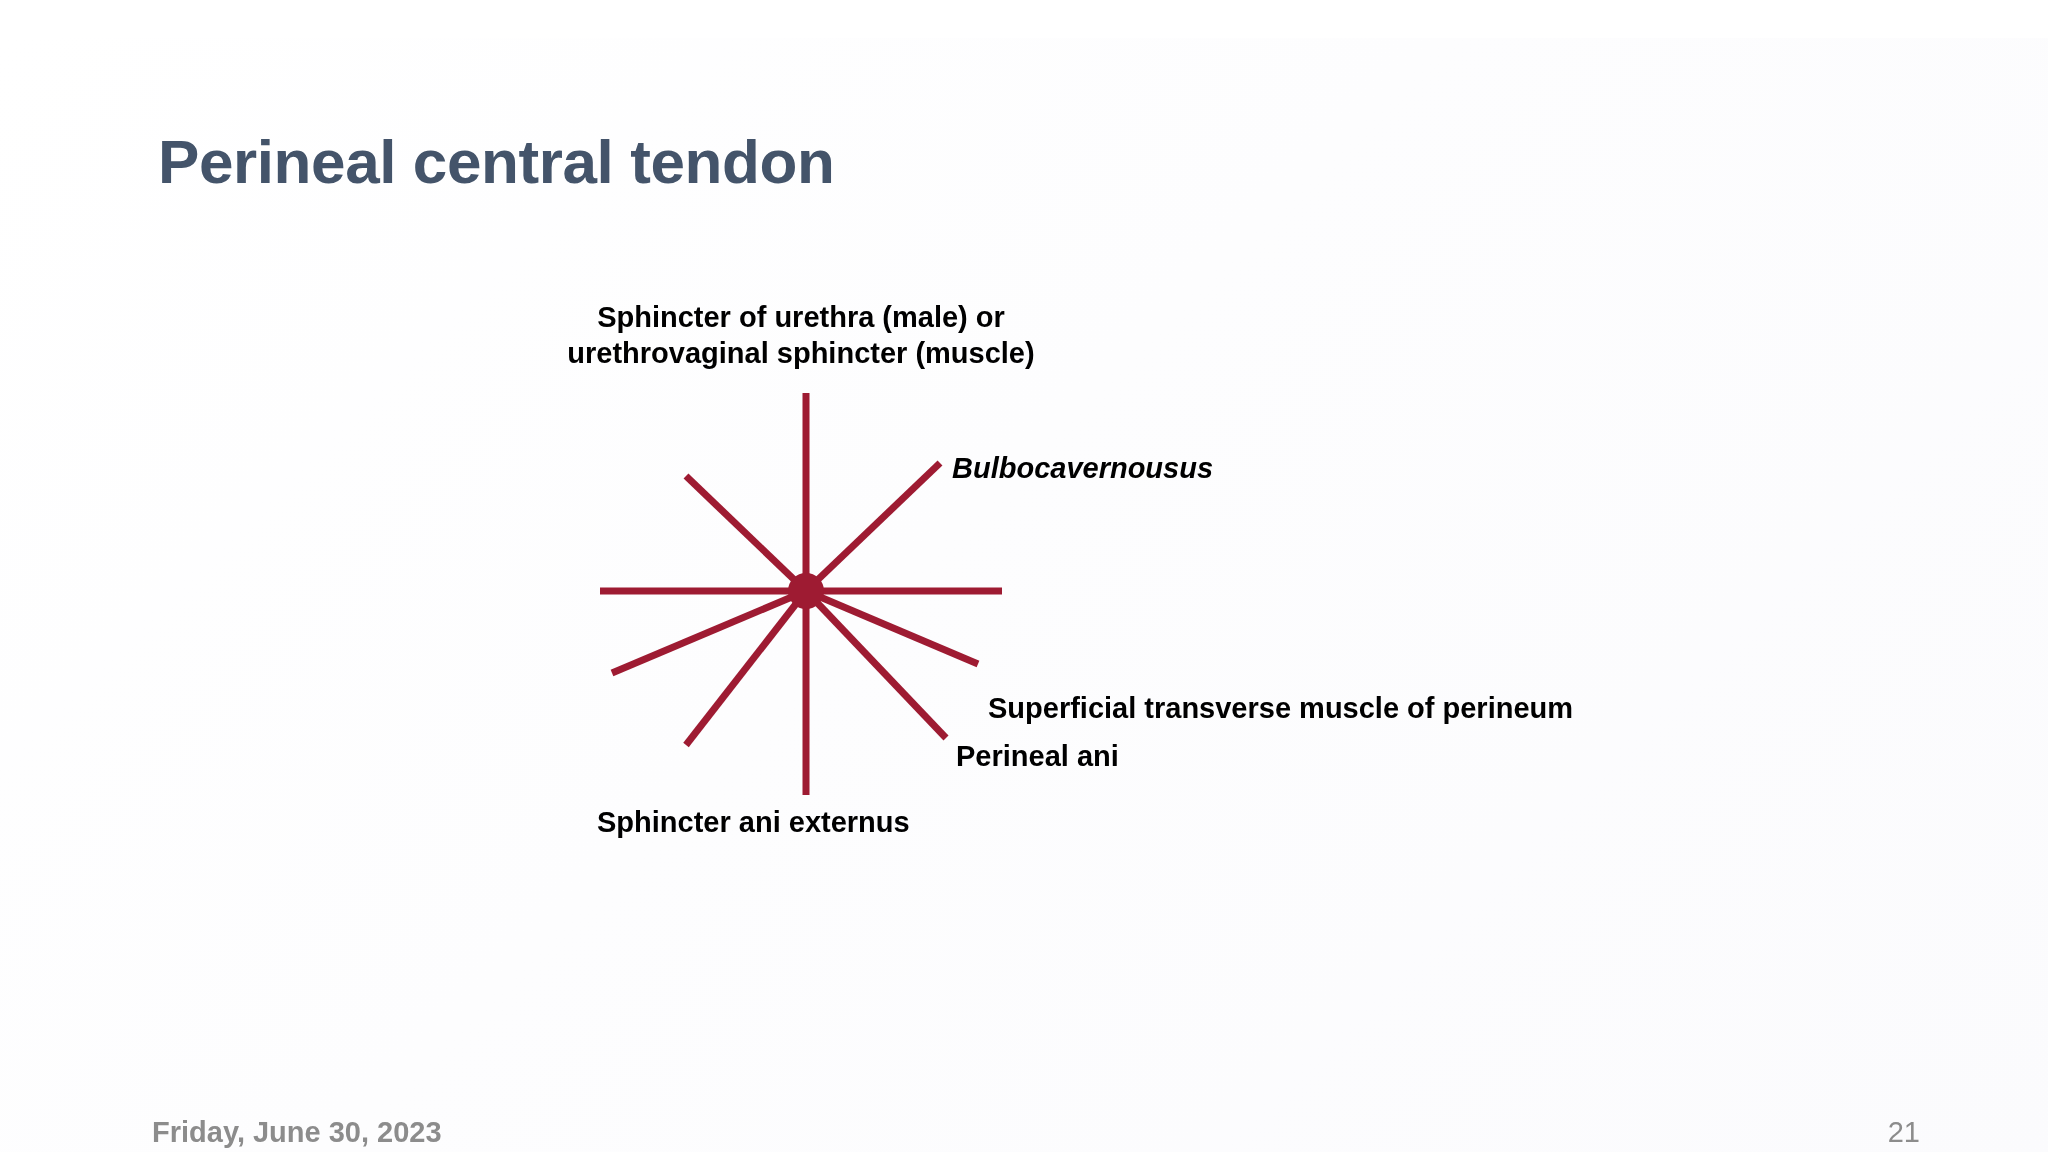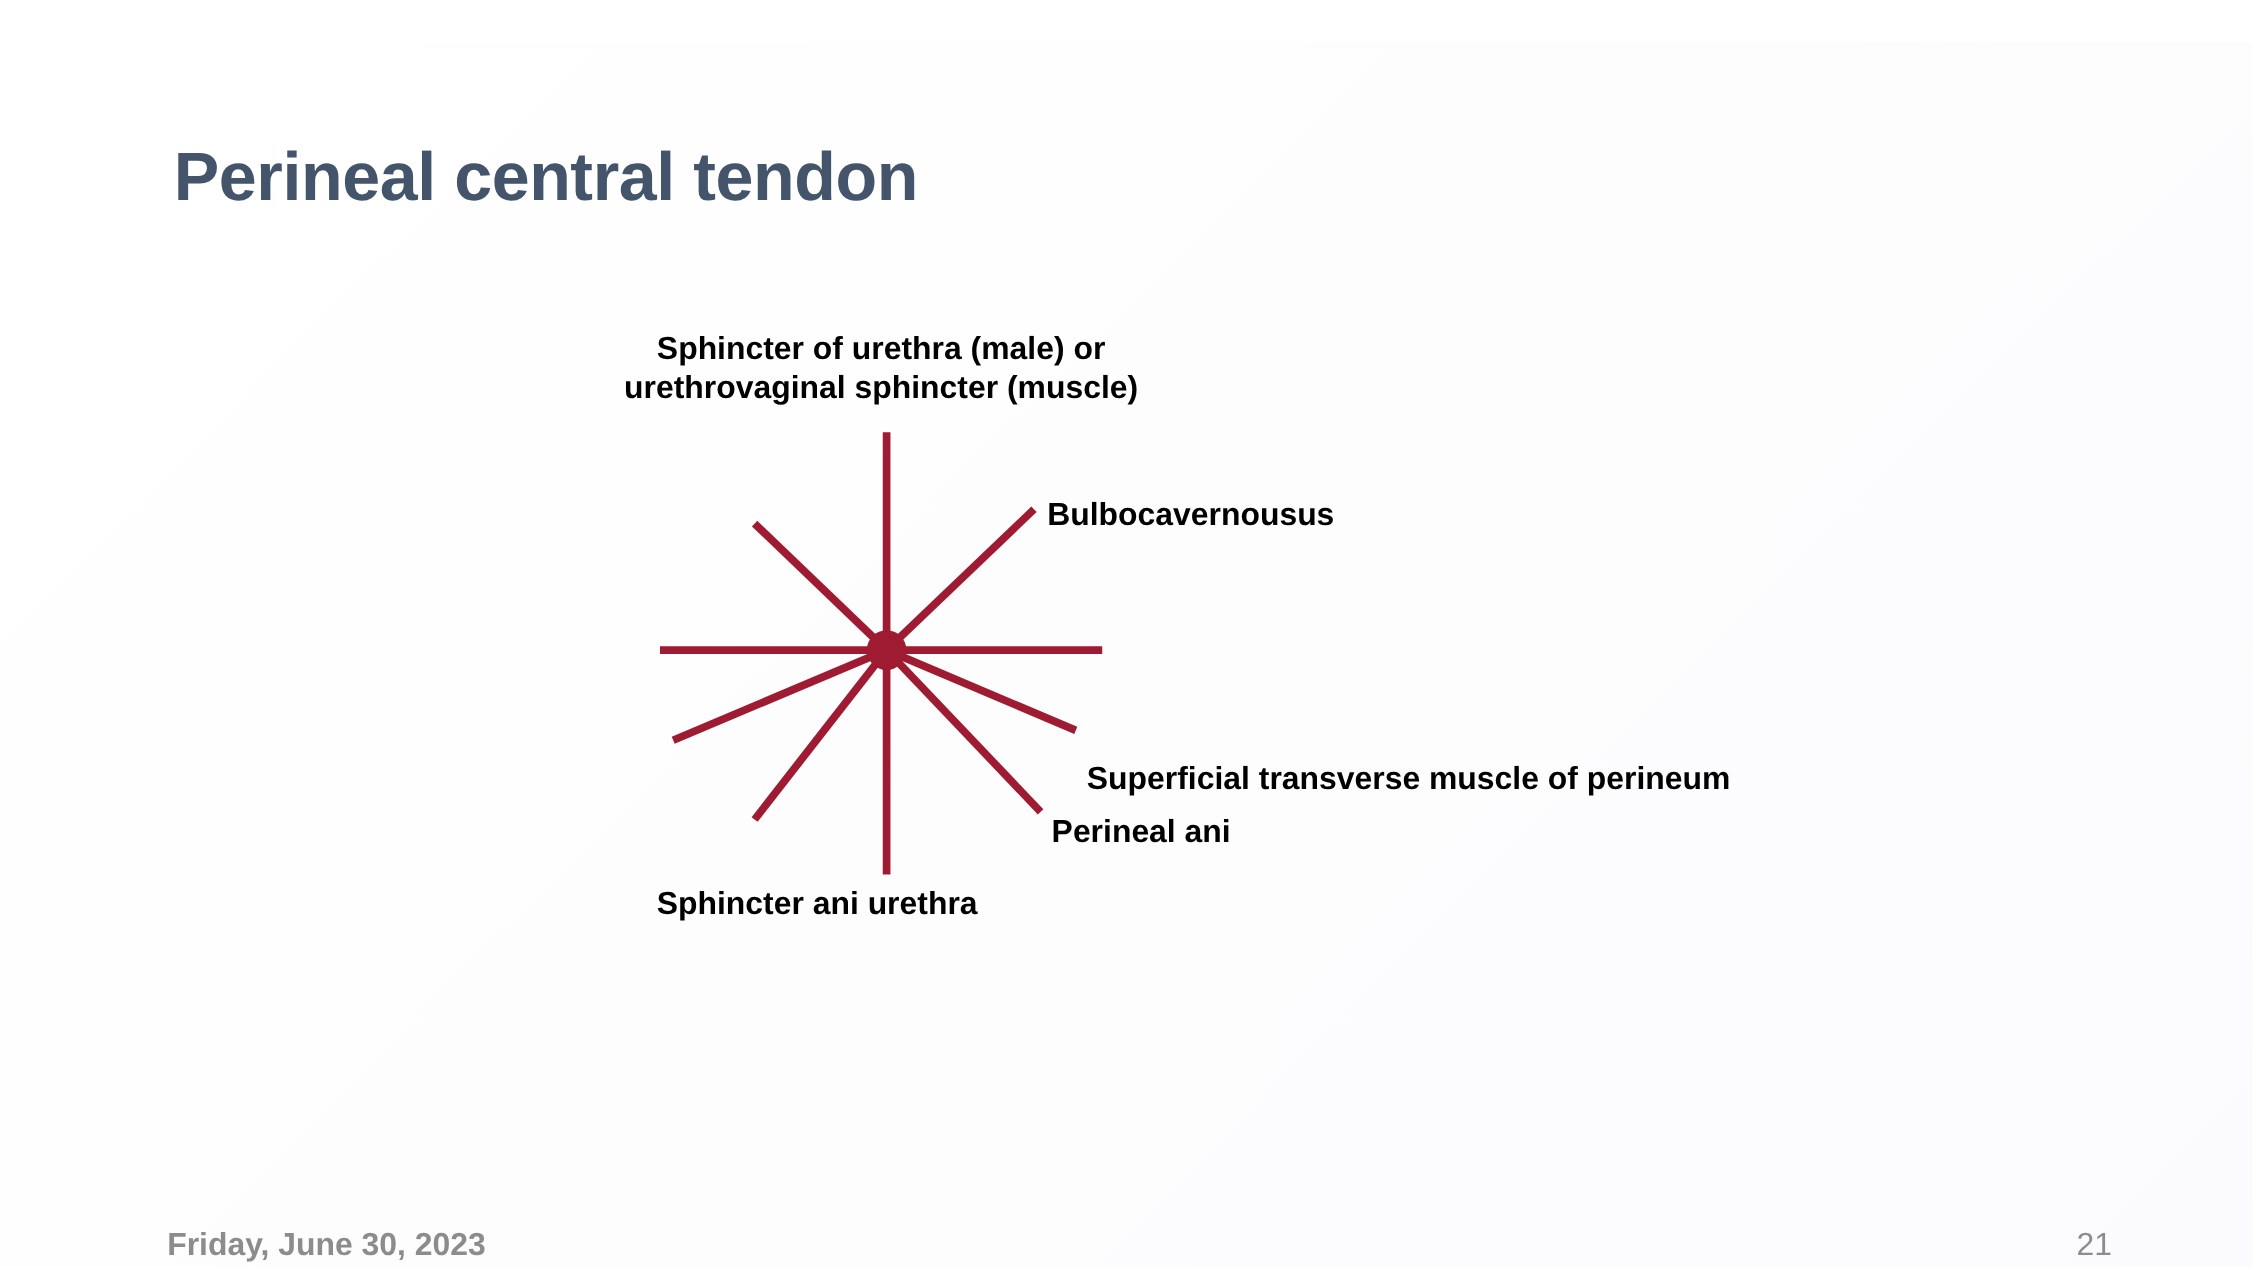--- a/index.html
+++ b/index.html
@@ -61,20 +61,21 @@
   }
   #label-sphincter-urethra {
     left: 496px;
     top: 261px;
     width: 610px;
     text-align: center;
   }
   #label-bulbocavernousus {
     left: 952px;
     top: 412px;
+    font-style: italic;
   }
   #label-deep-transverse {
     left: 1014px;
     top: 532px;
   }
   #label-superficial-transverse {
     left: 988px;
     top: 652px;
   }
   #label-levator-ani {
@@ -134,21 +135,21 @@
     <div class="callout-label center-two-line" id="label-sphincter-urethra">Sphincter of urethra (male) or
 urethrovaginal sphincter (muscle)</div>
 
     <div class="callout-label" id="label-bulbocavernousus">Bulbocavernousus</div>
 
 
     <div class="callout-label" id="label-superficial-transverse">Superficial transverse muscle of perineum</div>
 
     <div class="callout-label" id="label-levator-ani">Perineal ani</div>
 
-    <div class="callout-label" id="label-sphincter-ani-externus">Sphincter ani urethra</div>
+    <div class="callout-label" id="label-sphincter-ani-externus">Sphincter ani externus</div>
 
   </div>
 
   <div id="footer-date" style="color: rgb(140, 140, 140);">Friday, June 30, 2023</div>
 
   <div id="footer-page-number" style="color: rgb(140, 140, 140);">21</div>
 
 </div>
 
 </body></html>

